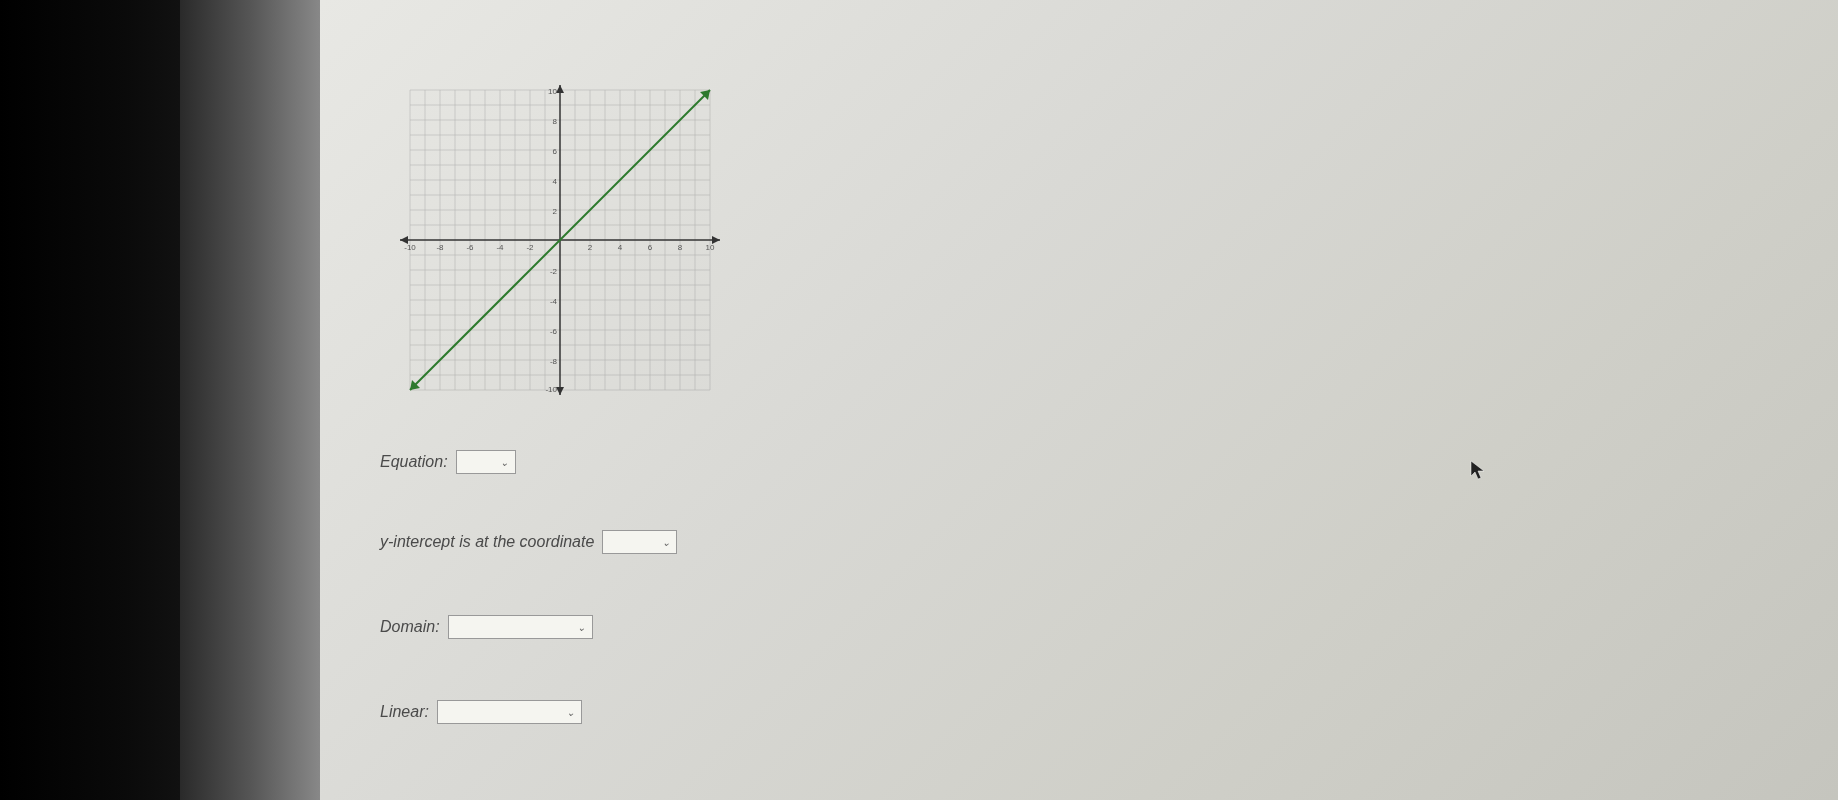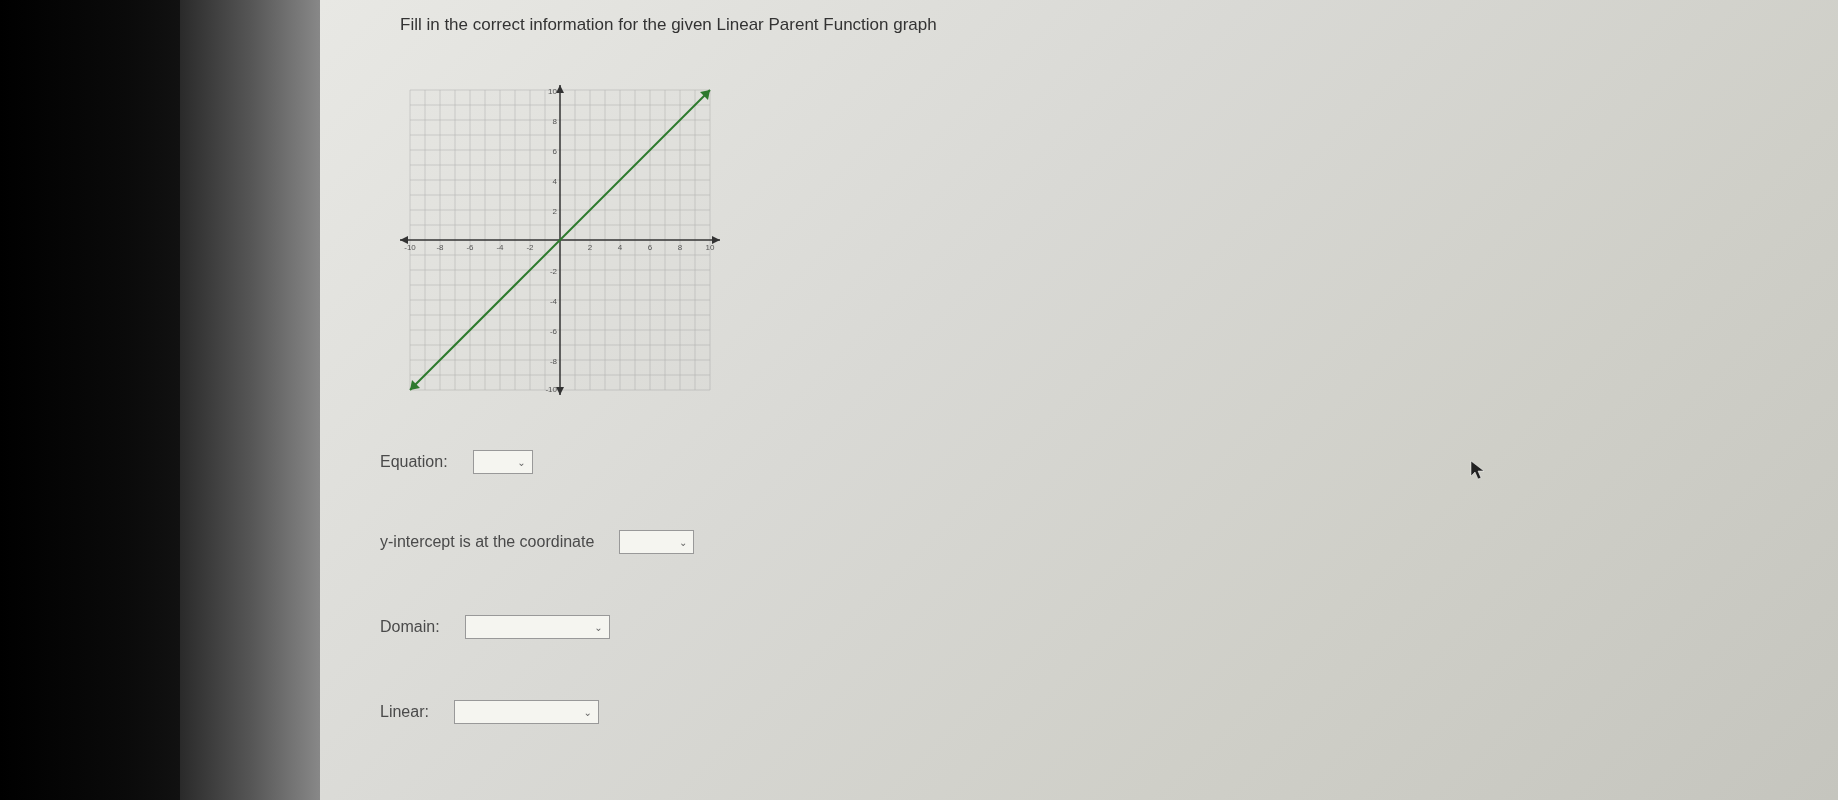--- a/index.html
+++ b/index.html
@@ -56,21 +56,22 @@
       height: 310px;
     }
     .graph-svg {
       width: 100%;
       height: 100%;
     }
     .form-row {
       position: absolute;
       display: flex;
       align-items: center;
-      gap: 25px;
+      gap: 8px;
+      font-style: italic;
     }
     .form-label {
       font-size: 16px;
       color: #4a4a4a;
     }
     .dropdown {
       border: 1px solid #999;
       background: #f5f5f0;
       height: 24px;
       padding: 2px 6px;
@@ -104,21 +105,20 @@
     }
   </style>
 </head>
 <body>
 
 <div class="screen-edge"></div>
 <div class="monitor-bezel"></div>
 
 <div class="content-area">
 
-  <div class="instruction">Fill in the correct information for the given Linear Parent Function graph</div>
 
   <div class="graph-container">
     <svg class="graph-svg" viewBox="0 0 320 310">
 
       <g stroke="#888" stroke-width="0.5" opacity="0.6">
         <line x1="10" y1="5" x2="10" y2="305"></line>
           <line x1="25" y1="5" x2="25" y2="305"></line>
         <line x1="40" y1="5" x2="40" y2="305"></line>
           <line x1="55" y1="5" x2="55" y2="305"></line>
         <line x1="70" y1="5" x2="70" y2="305"></line>

